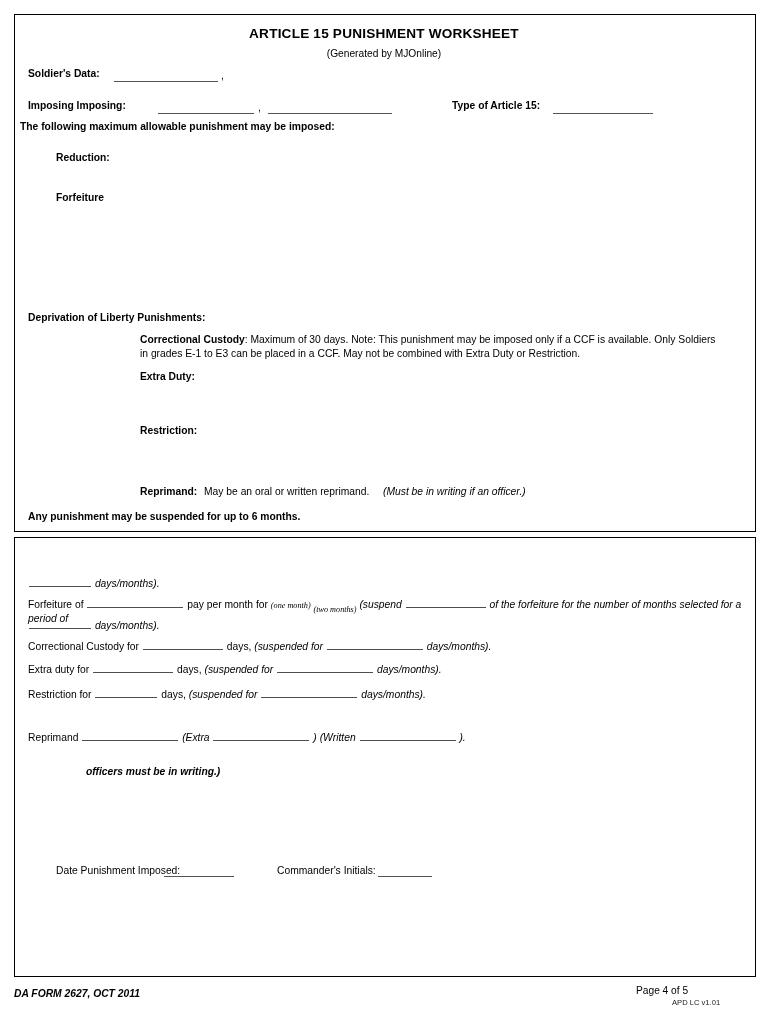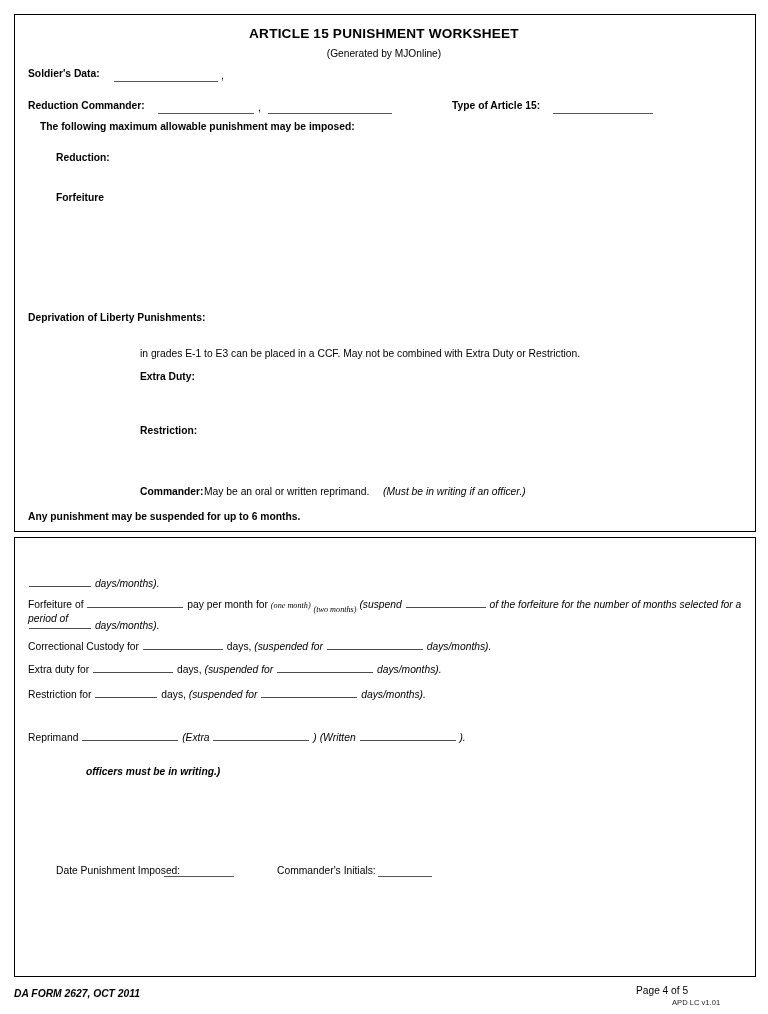--- a/index.html
+++ b/index.html
@@ -130,47 +130,50 @@
 
   <div class="box" id="box-upper"></div>
 
   <div class="t" id="doc-title">ARTICLE 15 PUNISHMENT WORKSHEET</div>
   <div class="t" id="doc-subtitle">(Generated by MJOnline)</div>
 
   <div class="t b" style="left:28px; top:68px;">Soldier's Data:</div>
   <div class="line-blank" style="left:114px; top:81px; width:104px;"></div>
   <div class="t" style="left:221px; top:70px;">,</div>
 
-  <div class="t b" style="left:28px; top:100px;">Reduction Commander:</div>
+  <div class="t b" style="left:28px; top:100px;">Imposing Imposing:</div>
   <div class="line-blank" style="left:158px; top:113px; width:96px;"></div>
   <div class="t" style="left:258px; top:102px;">,</div>
   <div class="line-blank" style="left:268px; top:113px; width:124px;"></div>
 
   <div class="t b" style="left:452px; top:100px;">Type of Article 15:</div>
   <div class="line-blank" style="left:553px; top:113px; width:100px;"></div>
 
-  <div class="t b" style="left:40px; top:121px;">The following maximum allowable punishment may be imposed:</div>
+  <div class="t b" style="left:20px; top:121px;">The following maximum allowable punishment may be imposed:</div>
 
   <div class="t b" style="left:56px; top:152px;">Reduction:</div>
   <div class="t" style="left:122px; top:152px;"></div>
 
   <div class="t b" style="left:56px; top:192px;">Forfeiture</div>
   <div class="t" style="left:122px; top:192px;"></div>
 
   <div class="t b" style="left:28px; top:312px;">Deprivation of Liberty Punishments:</div>
 
+  <div class="p" style="left:140px; top:333px; width:608px;">
+    <span class="b">Correctional Custody</span><span>: Maximum of 30 days.  Note: This punishment may be imposed only if a CCF is available.  Only Soldiers</span>
+  </div>
   <div class="t" style="left:140px; top:348px;">in grades E-1 to E3 can be placed in a CCF.  May not be combined with Extra Duty or Restriction.</div>
 
   <div class="t b" style="left:140px; top:371px;">Extra Duty:</div>
   <div class="t" style="left:200px; top:371px;"></div>
 
   <div class="t b" style="left:140px; top:425px;">Restriction:</div>
   <div class="t" style="left:202px; top:425px;"></div>
 
-  <div class="t b" style="left:140px; top:486px;">Commander:</div>
+  <div class="t b" style="left:140px; top:486px;">Reprimand:</div>
   <div class="t" style="left:204px; top:486px;">May be an oral or written reprimand.</div>
   <div class="t i" style="left:383px; top:486px;">(Must be in writing if an officer.)</div>
 
   <div class="t b" style="left:28px; top:511px;">Any punishment may be suspended for up to 6 months.</div>
 
   <div class="box" id="box-lower"></div>
 
   <div class="p" style="left:28px; top:577px;">
     <span class="blank w-md"></span>
     <span class="i">days/months).</span>

